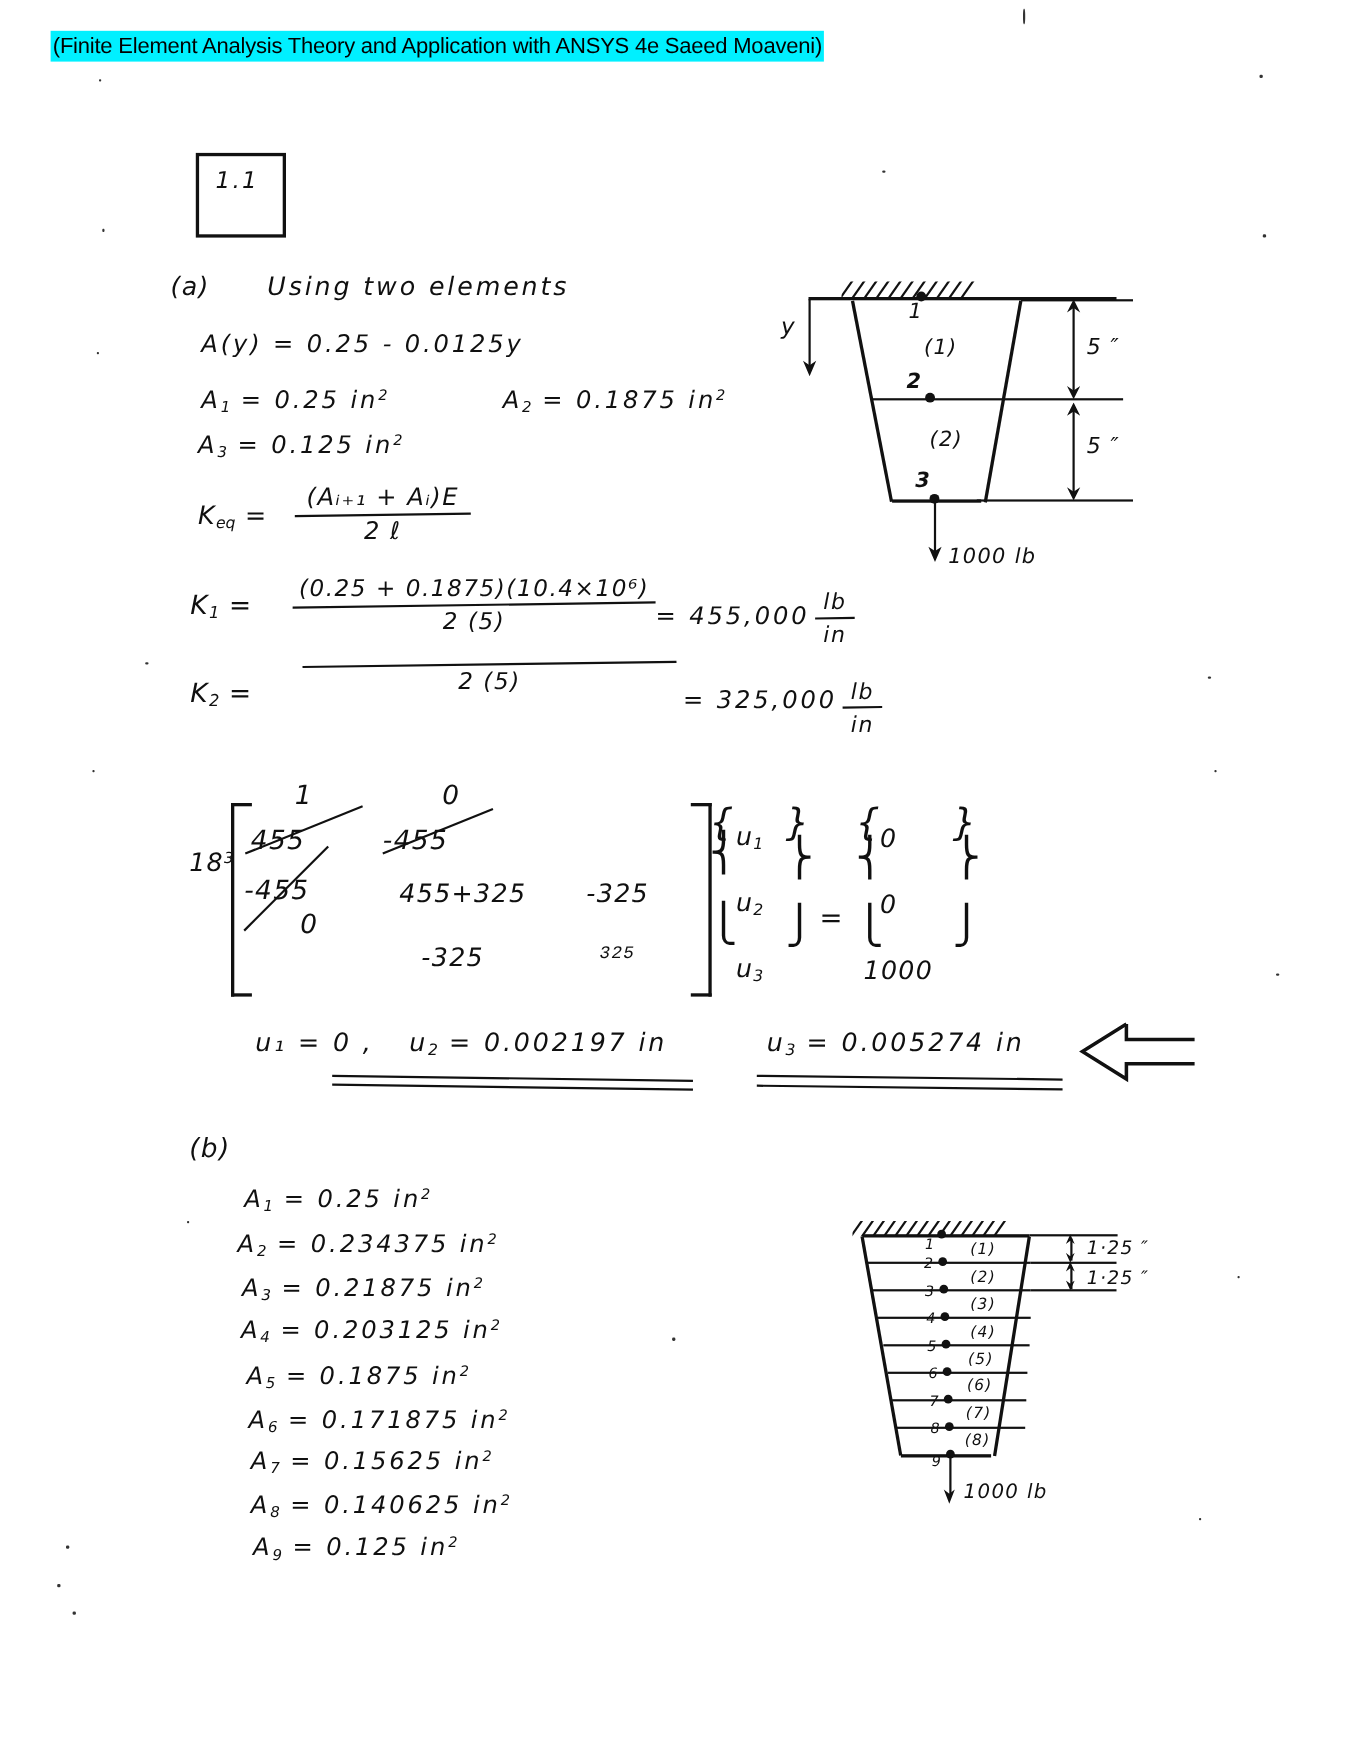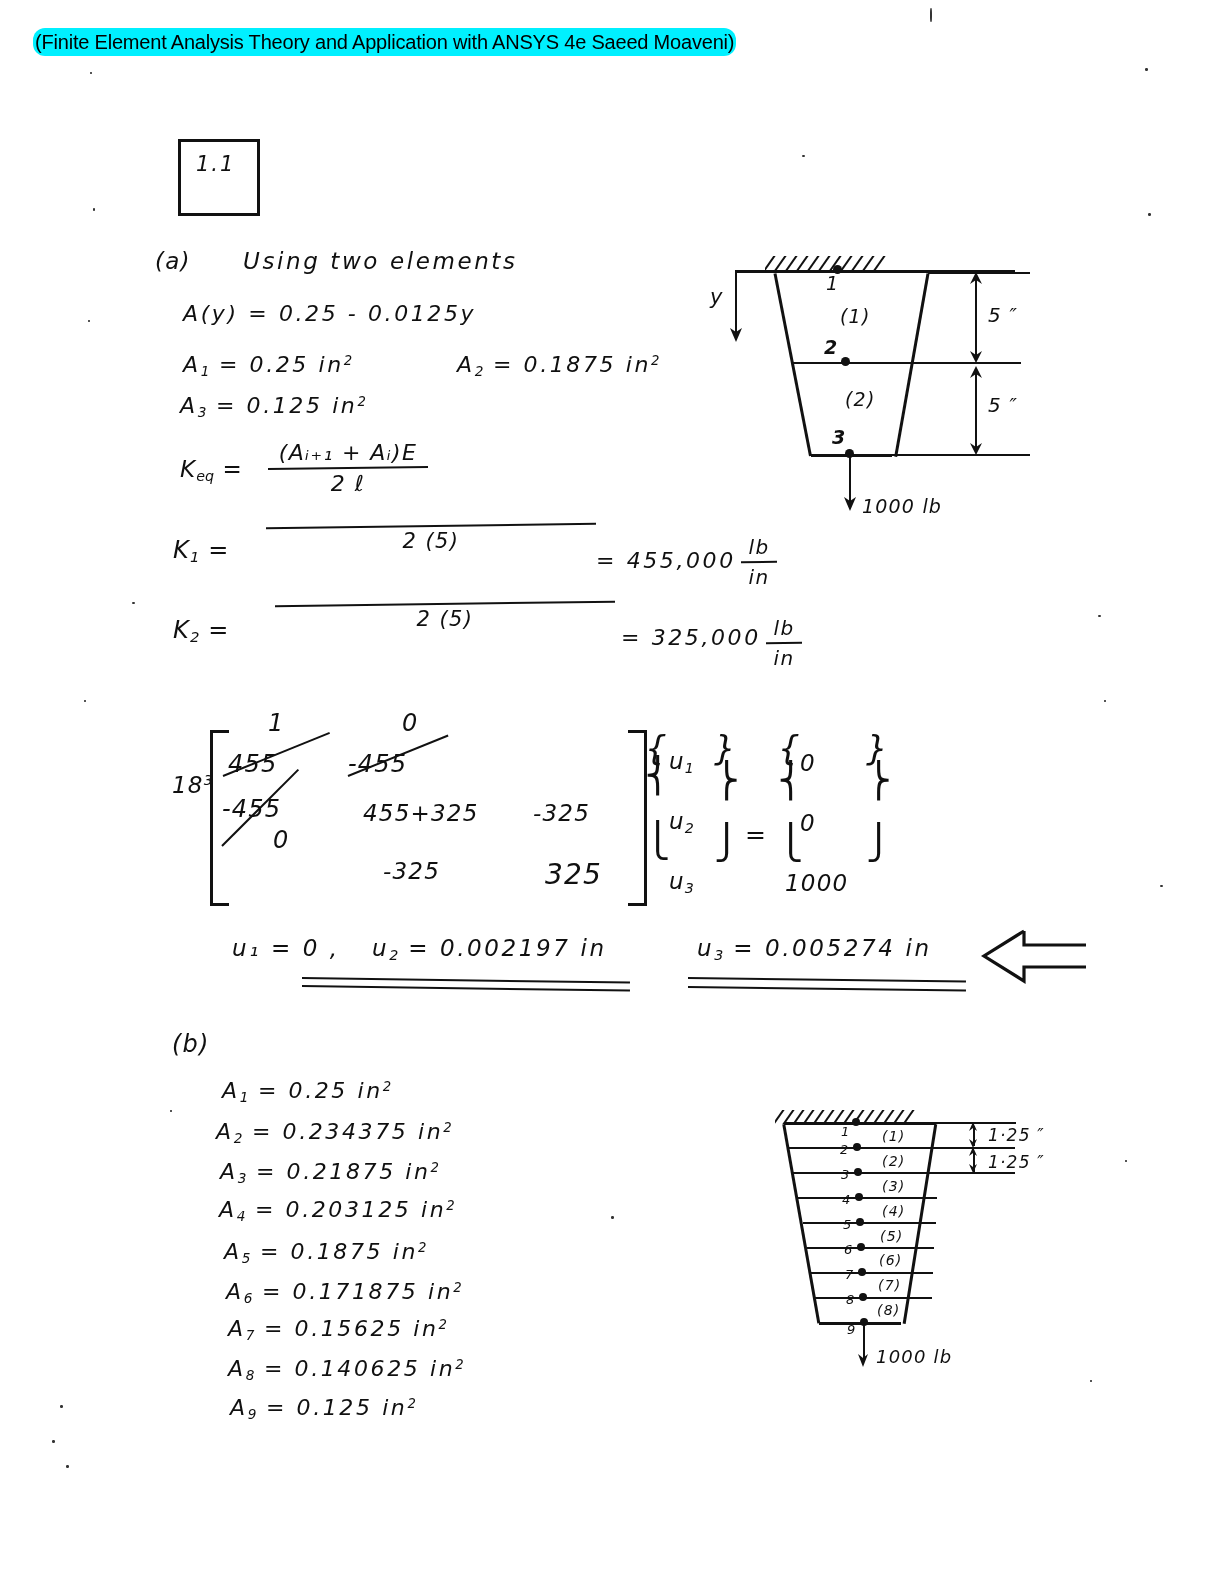--- a/index.html
+++ b/index.html
@@ -23,21 +23,21 @@
     position: absolute;
     background: #00f0ff;
     color: #000000;
     font-family: "Liberation Sans", sans-serif;
     font-size: 20px;
     line-height: 26px;
     white-space: nowrap;
     padding: 1px 2px;
     letter-spacing: -0.2px;
   }
-  #hl1 { left: 33px; top: 28px; border-radius: 12px; }
+  #hl1 { left: 46px; top: 28px; }
   #hl2 { left: 33px; top: 72px; }
 
   
   .hw {
     position: absolute;
     color: #101010;
     font-family: "DejaVu Sans", sans-serif;
     white-space: nowrap;
     font-style: italic;
     letter-spacing: 1.2px;
@@ -181,20 +181,21 @@
   <div class="frac" style="left:268px; top:440px; font-size:22px; width:160px;">
     <span class="num">(Aᵢ₊₁ + Aᵢ)E</span>
     <span class="bar"></span>
     <span class="den">2 ℓ</span>
   </div>
 
   <div class="hw" style="left:173px; top:536px; font-size:24px;">
     <span>K</span><sub>1</sub> =
   </div>
   <div class="frac" style="left:266px; top:523px; font-size:21px; width:330px;">
+    <span class="num">(0.25 + 0.1875)(10.4×10⁶)</span>
     <span class="bar"></span>
     <span class="den">2 (5)</span>
   </div>
   <div class="hw sp" style="left:596px; top:548px; font-size:22px;">= <span>455,000</span></div>
   <div class="frac" style="left:741px; top:535px; font-size:20px; width:36px;">
     <span class="num">lb</span>
     <span class="bar"></span>
     <span class="den">in</span>
   </div>
 
@@ -224,21 +225,21 @@
   <div class="hw" style="left:273px; top:826px; font-size:24px;">0</div>
 
   <div class="hw" style="left:228px; top:750px; font-size:24px;">455</div>
   <div class="hw" style="left:348px; top:750px; font-size:24px;">-455</div>
 
   <div class="hw" style="left:222px; top:795px; font-size:24px;">-455</div>
   <div class="hw" style="left:363px; top:800px; font-size:23px;">455+325</div>
   <div class="hw" style="left:533px; top:800px; font-size:23px;">-325</div>
 
   <div class="hw" style="left:383px; top:858px; font-size:23px;">-325</div>
-  <div class="hw" style="left:545px; top:858px; font-size:28px;">325</div>
+  <div class="hw" style="left:545px; top:858px; font-size:16px;font-family:Liberation Mono, monospace;">325</div>
 
   <div class="strike" style="left:223px; top:775px; width:115px; transform: rotate(-22deg);"></div>
   <div class="strike" style="left:348px; top:775px; width:108px; transform: rotate(-22deg);"></div>
   <div class="strike" style="left:222px; top:845px; width:108px; transform: rotate(-45deg);"></div>
 
   <div class="hw" style="left:645px; top:728px; font-size:34px;">{</div>
   <div class="hw" style="left:645px; top:755px; font-size:34px;">⎨</div>
   <div class="hw" style="left:645px; top:820px; font-size:34px;">⎩</div>
   <div class="hw" style="left:669px; top:748px; font-size:23px;"><span>u</span><sub>1</sub></div>
   <div class="hw" style="left:669px; top:808px; font-size:23px;"><span>u</span><sub>2</sub></div>

